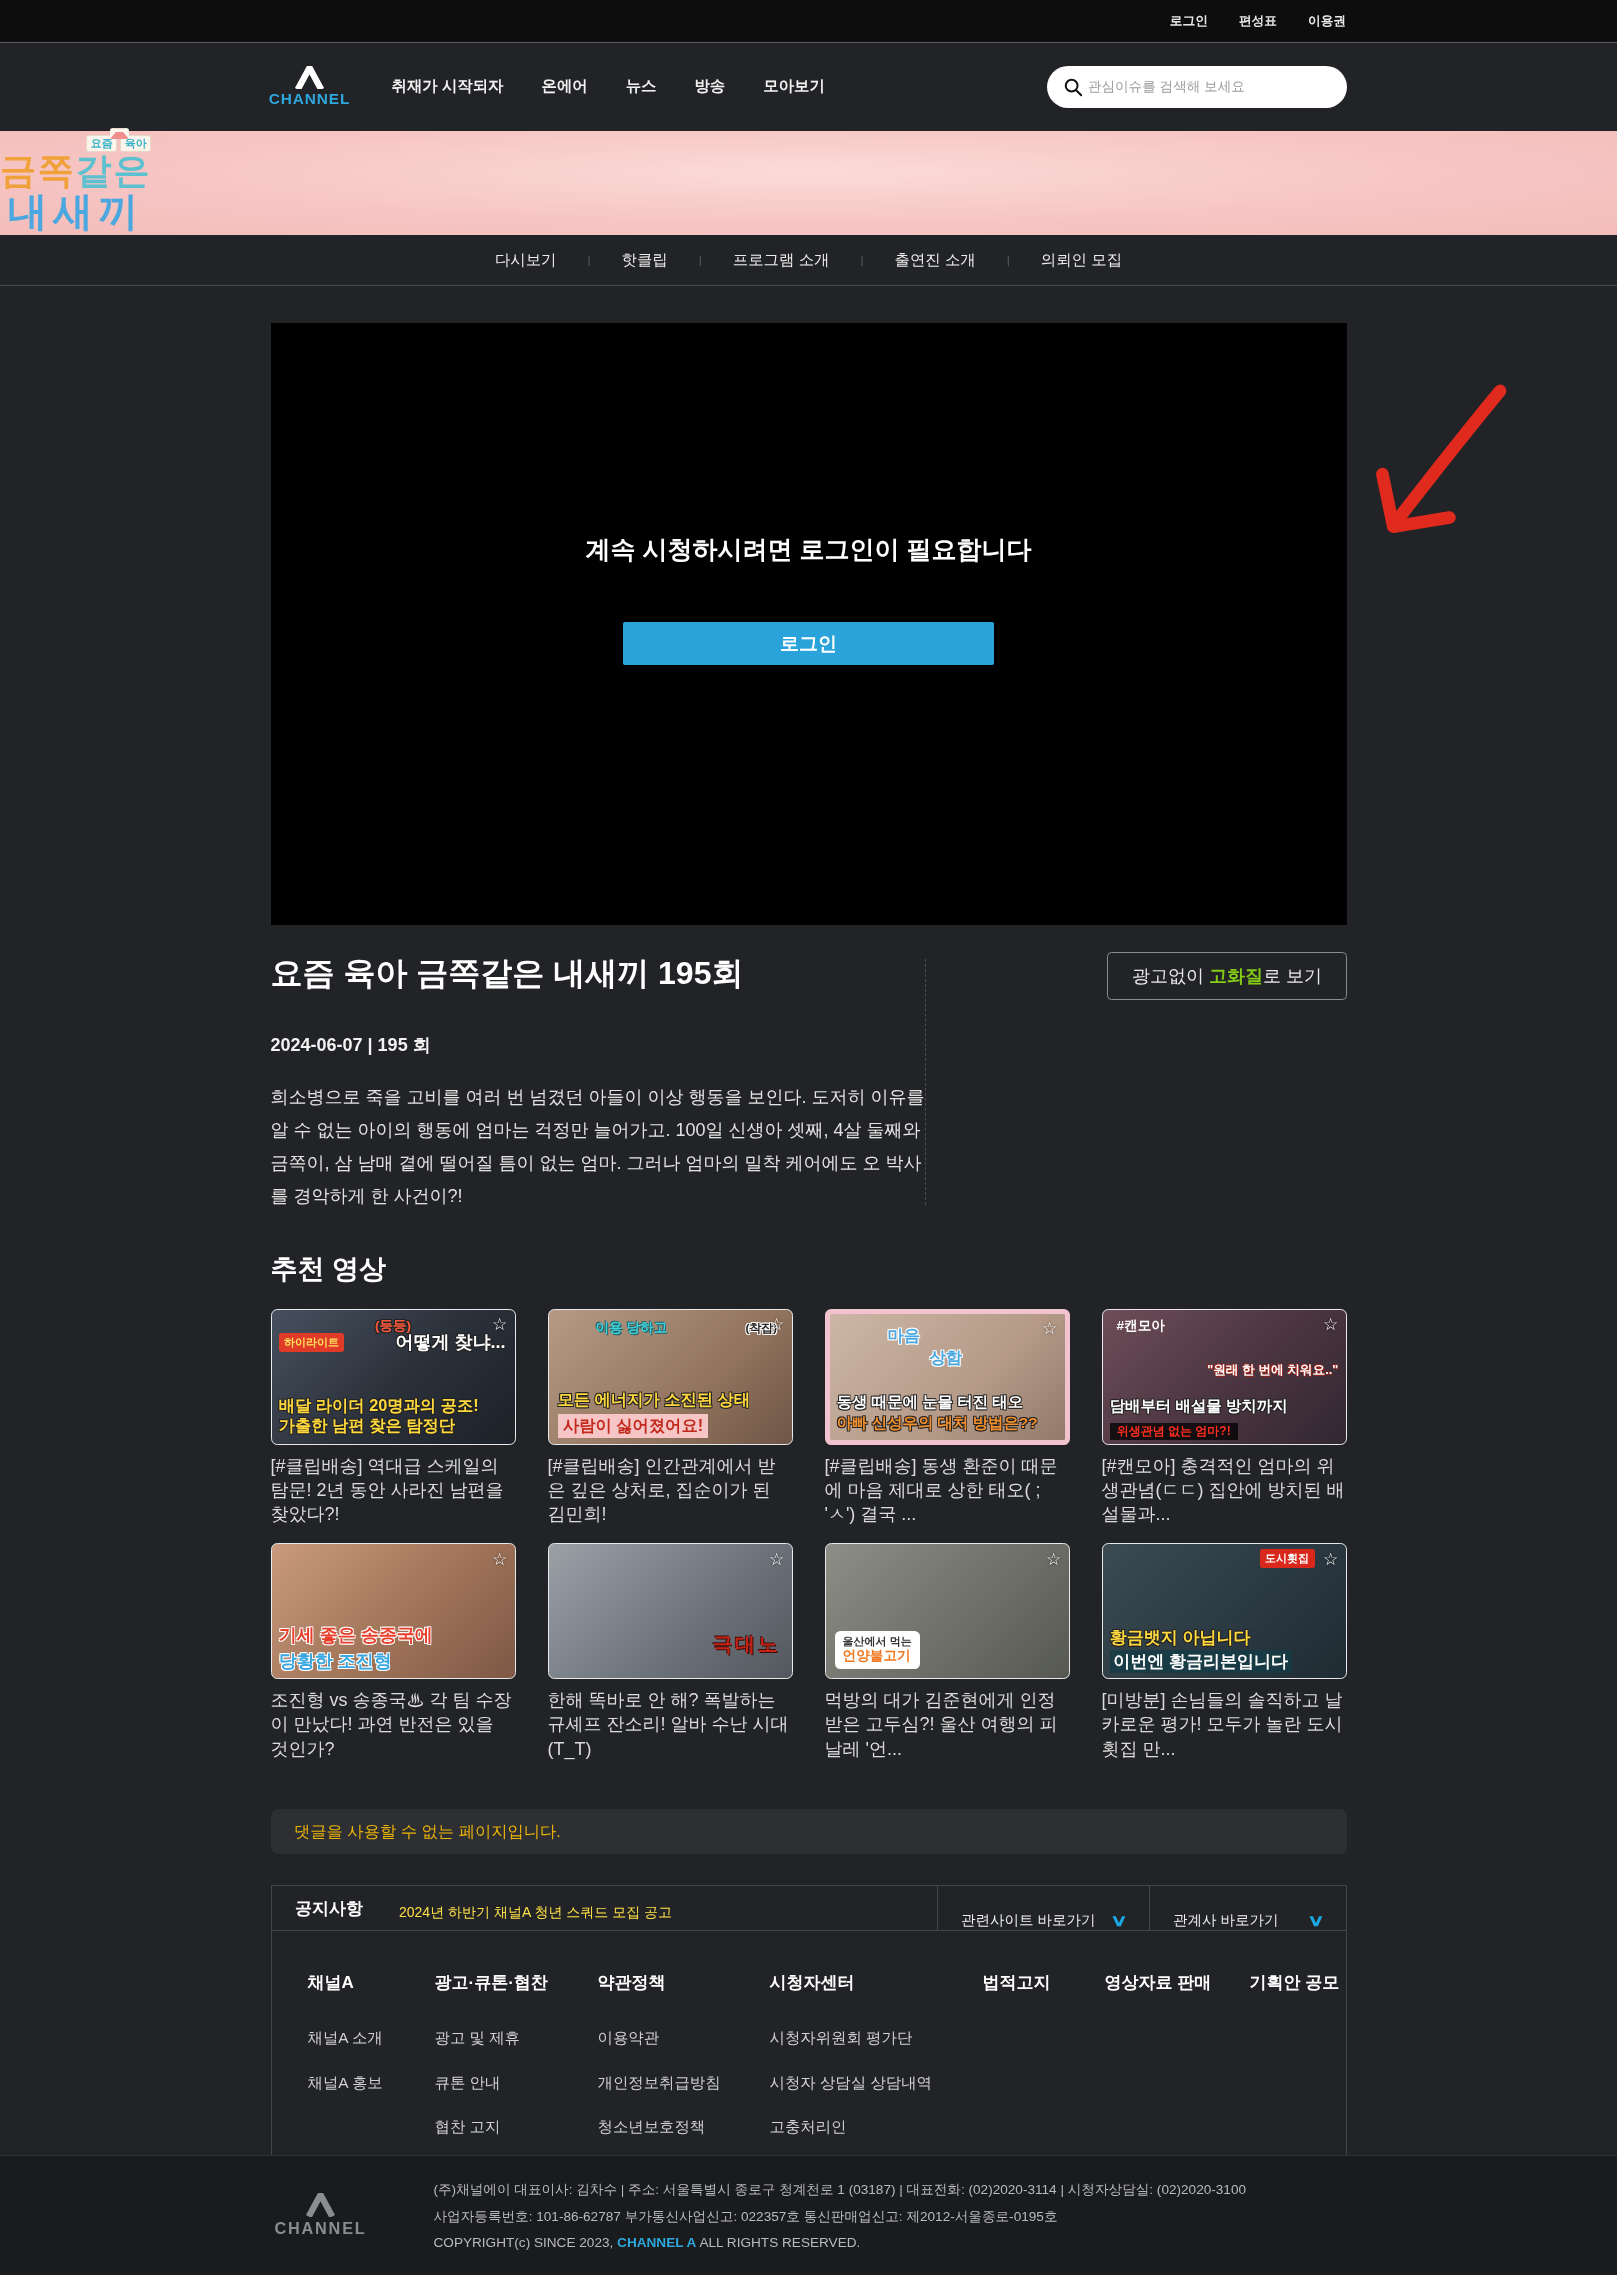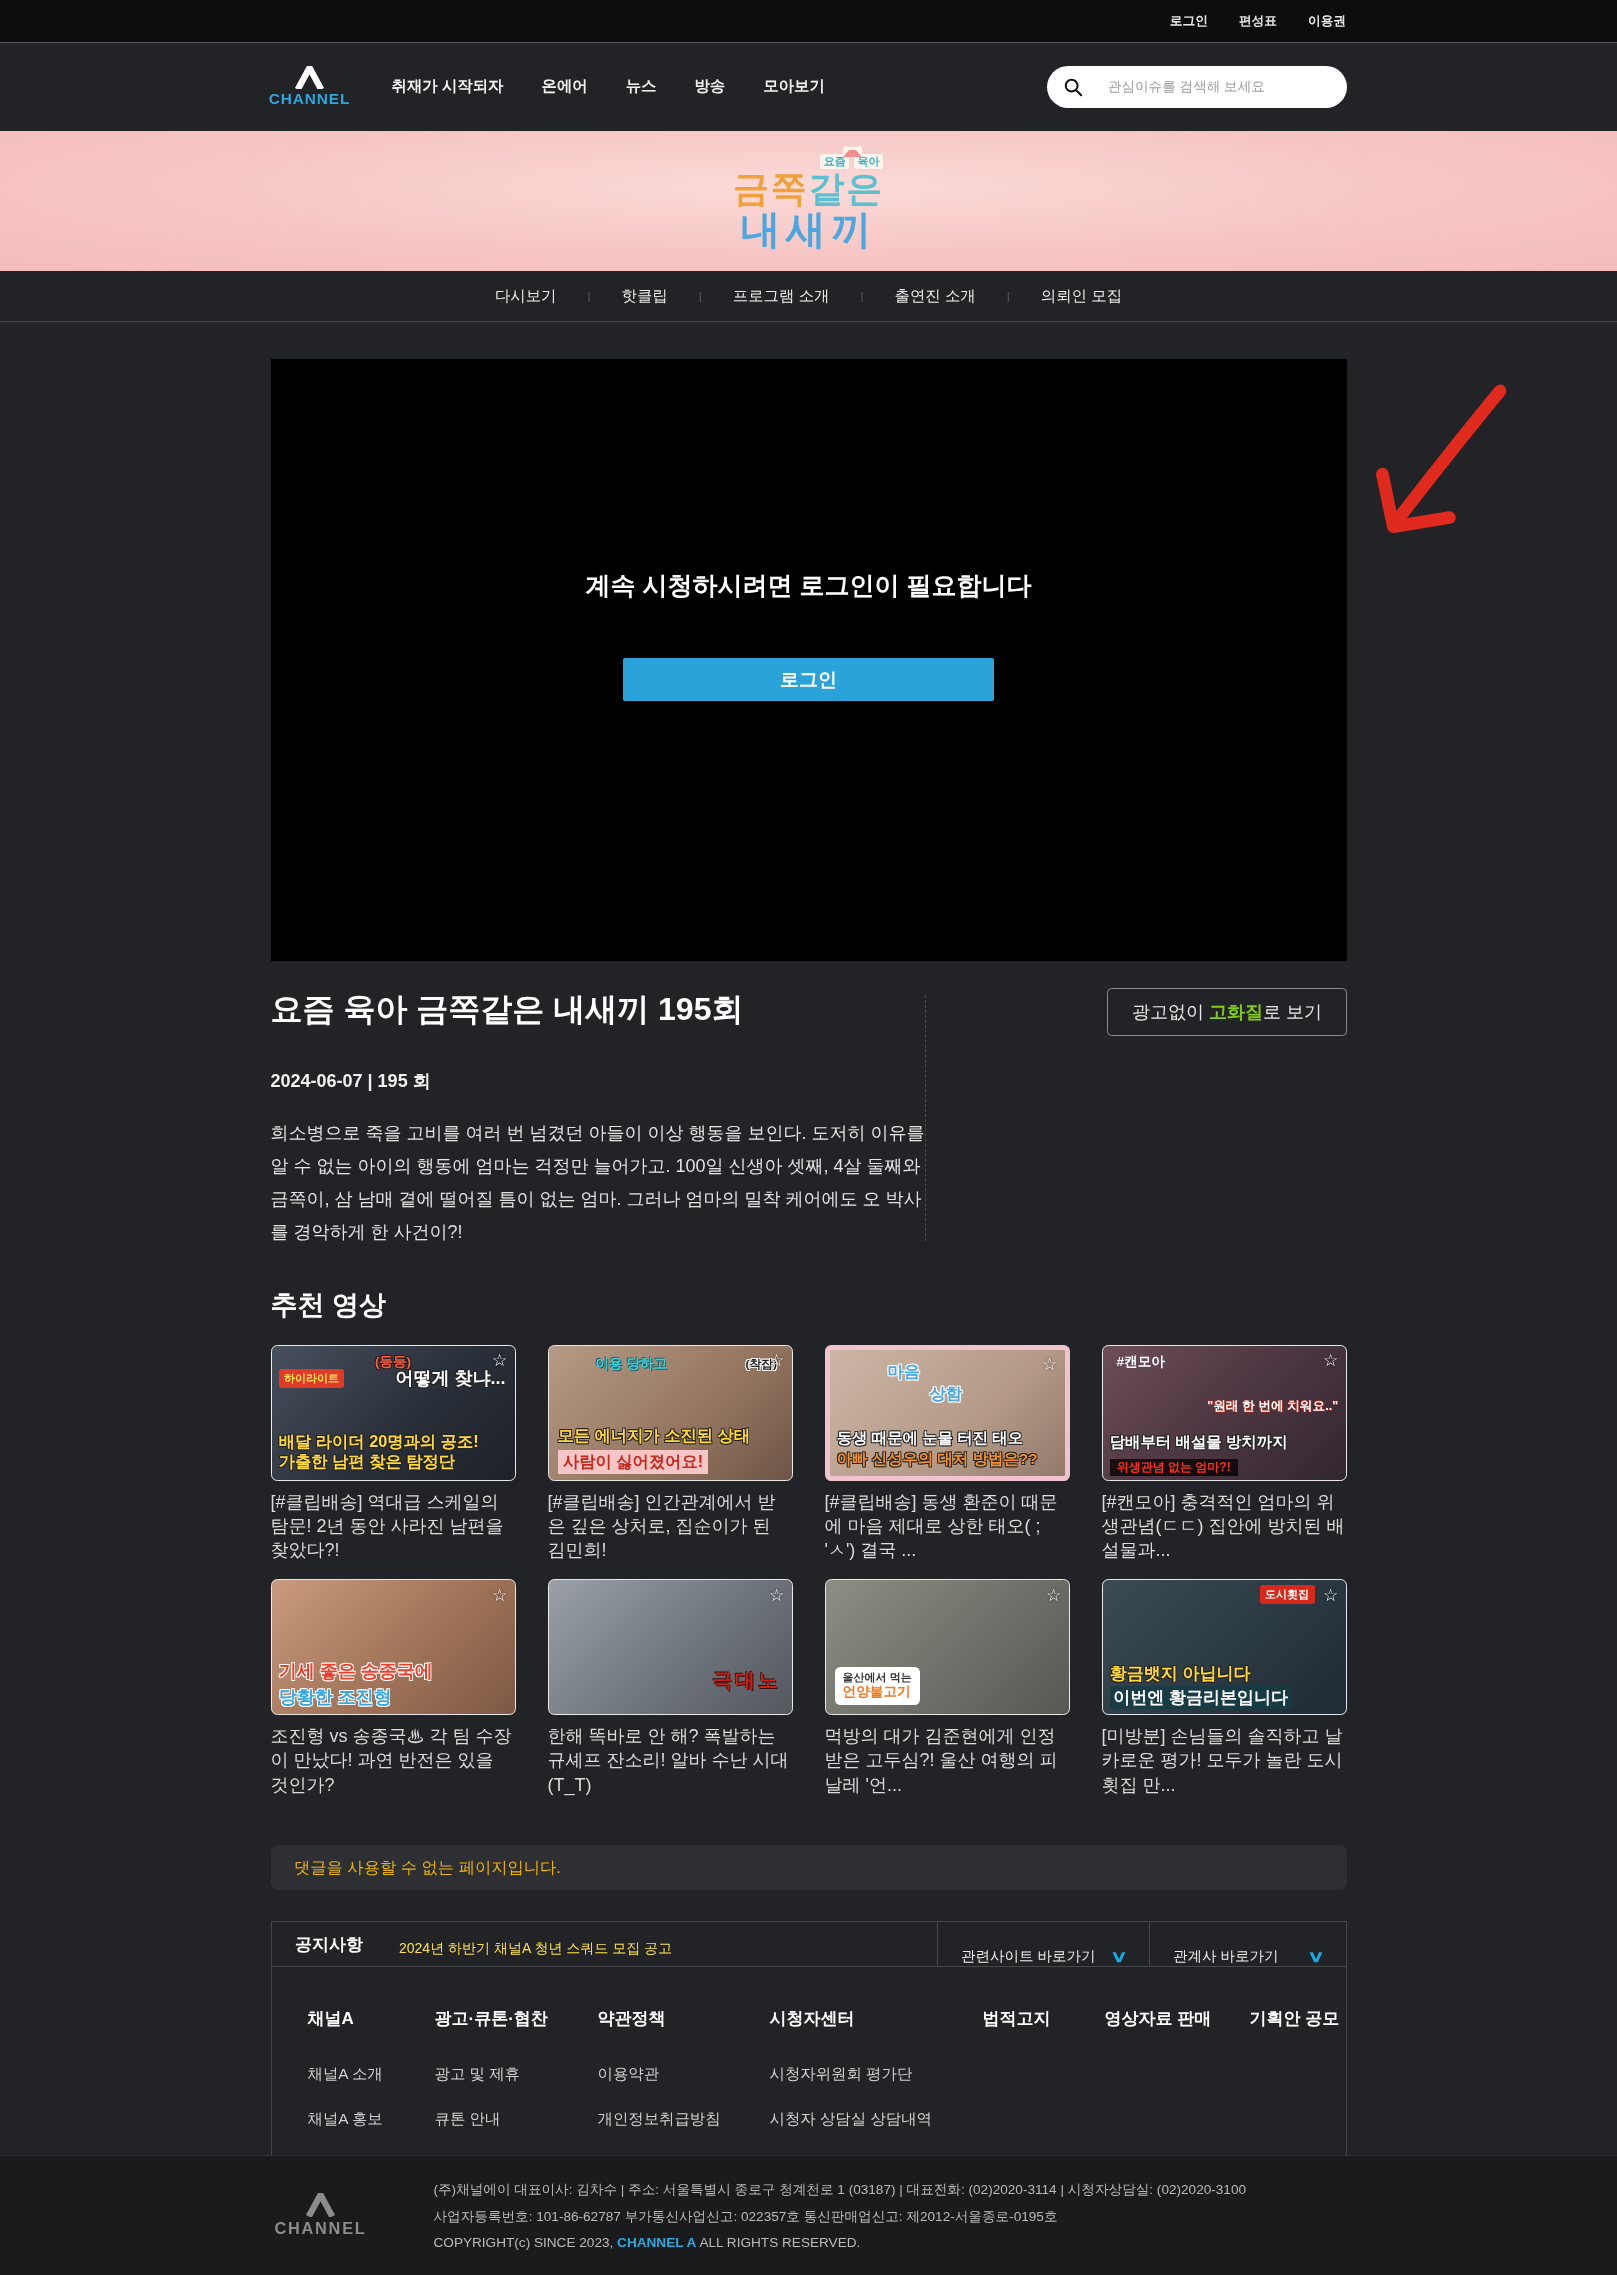--- a/index.html
+++ b/index.html
@@ -18,25 +18,25 @@
   
   .header { background:#222326; height:88px; display:flex; align-items:center; }
   .header-inner { width:1076px; margin:0 auto; display:flex; align-items:center; }
   .logo { display:flex; flex-direction:column; align-items:center; width:78px; cursor:pointer; }
   .logo-mark { width:31px; height:23.5px; }
   .logo-text { color:#2ea7dc; font-size:15.4px; font-weight:bold; letter-spacing:0.9px; margin-top:0.9px; }
   .mainnav { display:flex; align-items:center; margin-left:43px; }
   .mainnav a { color:#f2f2f2; font-size:15.4px; font-weight:bold; text-decoration:none; margin-right:38px; white-space:nowrap; }
   .search-pill { margin-left:auto; background:#fff; border-radius:22px; height:42px; width:300px; display:flex; align-items:center; padding:0 16.3px; }
   .search-pill svg { flex:0 0 auto; }
-  .search-pill input { border:none; outline:none; background:transparent; font-size:13.6px; color:#333; margin-left:25px; width:100%; font-family:"Liberation Sans",sans-serif; }
+  .search-pill input { border:none; outline:none; background:transparent; font-size:13.6px; color:#333; margin-left:5px; width:100%; font-family:"Liberation Sans",sans-serif; }
   .search-pill input::placeholder { color:#9b9b9b; }
 
   
-  .banner { height:140px; background:radial-gradient(ellipse at 50% 40%, #fbdad8 0%, #f6c6c4 55%, #f3bcba 100%); display:flex; align-items:center; justify-content:center; }
+  .banner { height:104px; background:radial-gradient(ellipse at 50% 40%, #fbdad8 0%, #f6c6c4 55%, #f3bcba 100%); display:flex; align-items:center; justify-content:flex-start; }
   .show-logo { text-align:center; line-height:1; position:relative; }
   .show-badge { display:flex; justify-content:flex-end; margin-bottom:1.8px; position:relative; }
   .show-badge .roof { width:0; height:0; border-left:6.3px solid transparent; border-right:6.3px solid transparent; border-bottom:7.2px solid #f08d8d; position:absolute; top:-7.2px; right:22px; }
   .show-badge span { background:#fdf4ec; color:#37b3c8; font-size:11px; font-weight:bold; padding:1.8px 3.6px; border-radius:2.7px; margin-left:2.7px; border:0.9px solid #e8d8c8; }
   .show-title1 { font-size:36px; font-weight:bold; letter-spacing:1.8px; }
   .show-title1 .t-orange { color:#f0a13a; }
   .show-title1 .t-teal { color:#5bc0cf; }
   .show-title2 { font-size:40px; font-weight:bold; color:#4aa7e0; letter-spacing:5.4px; margin-top:1.8px; }
 
   

